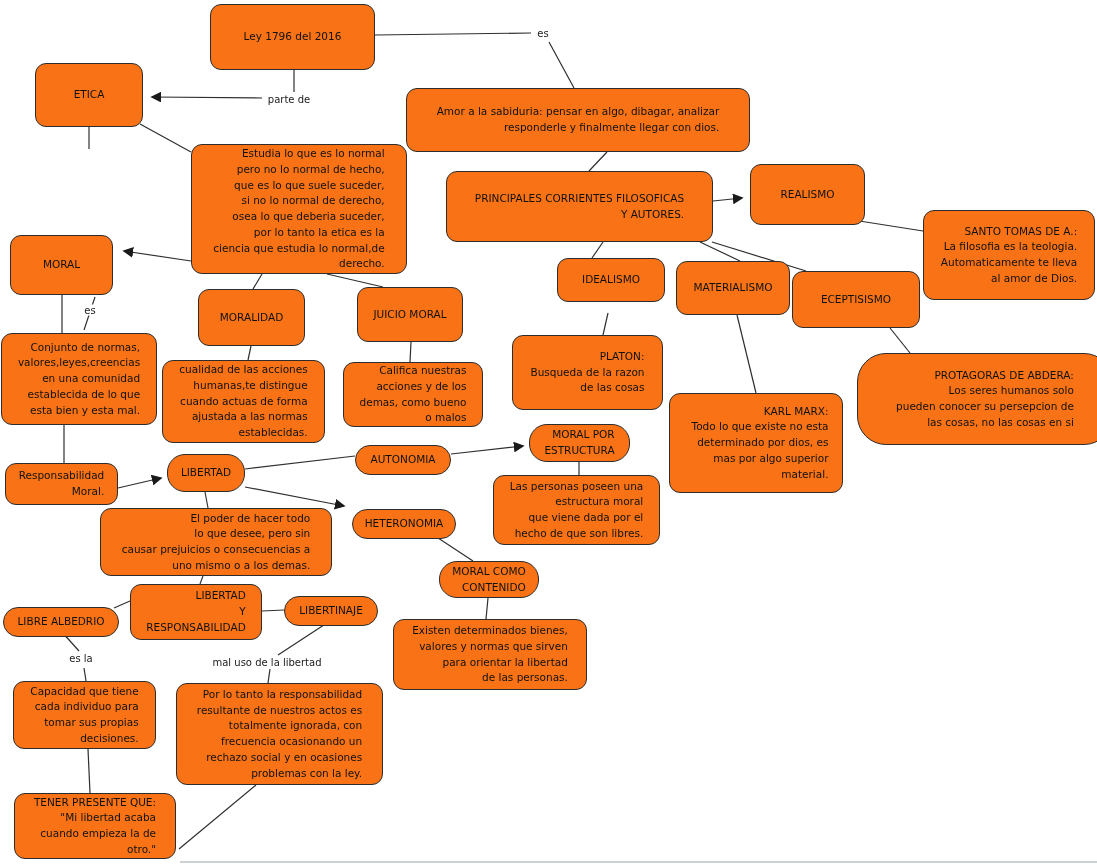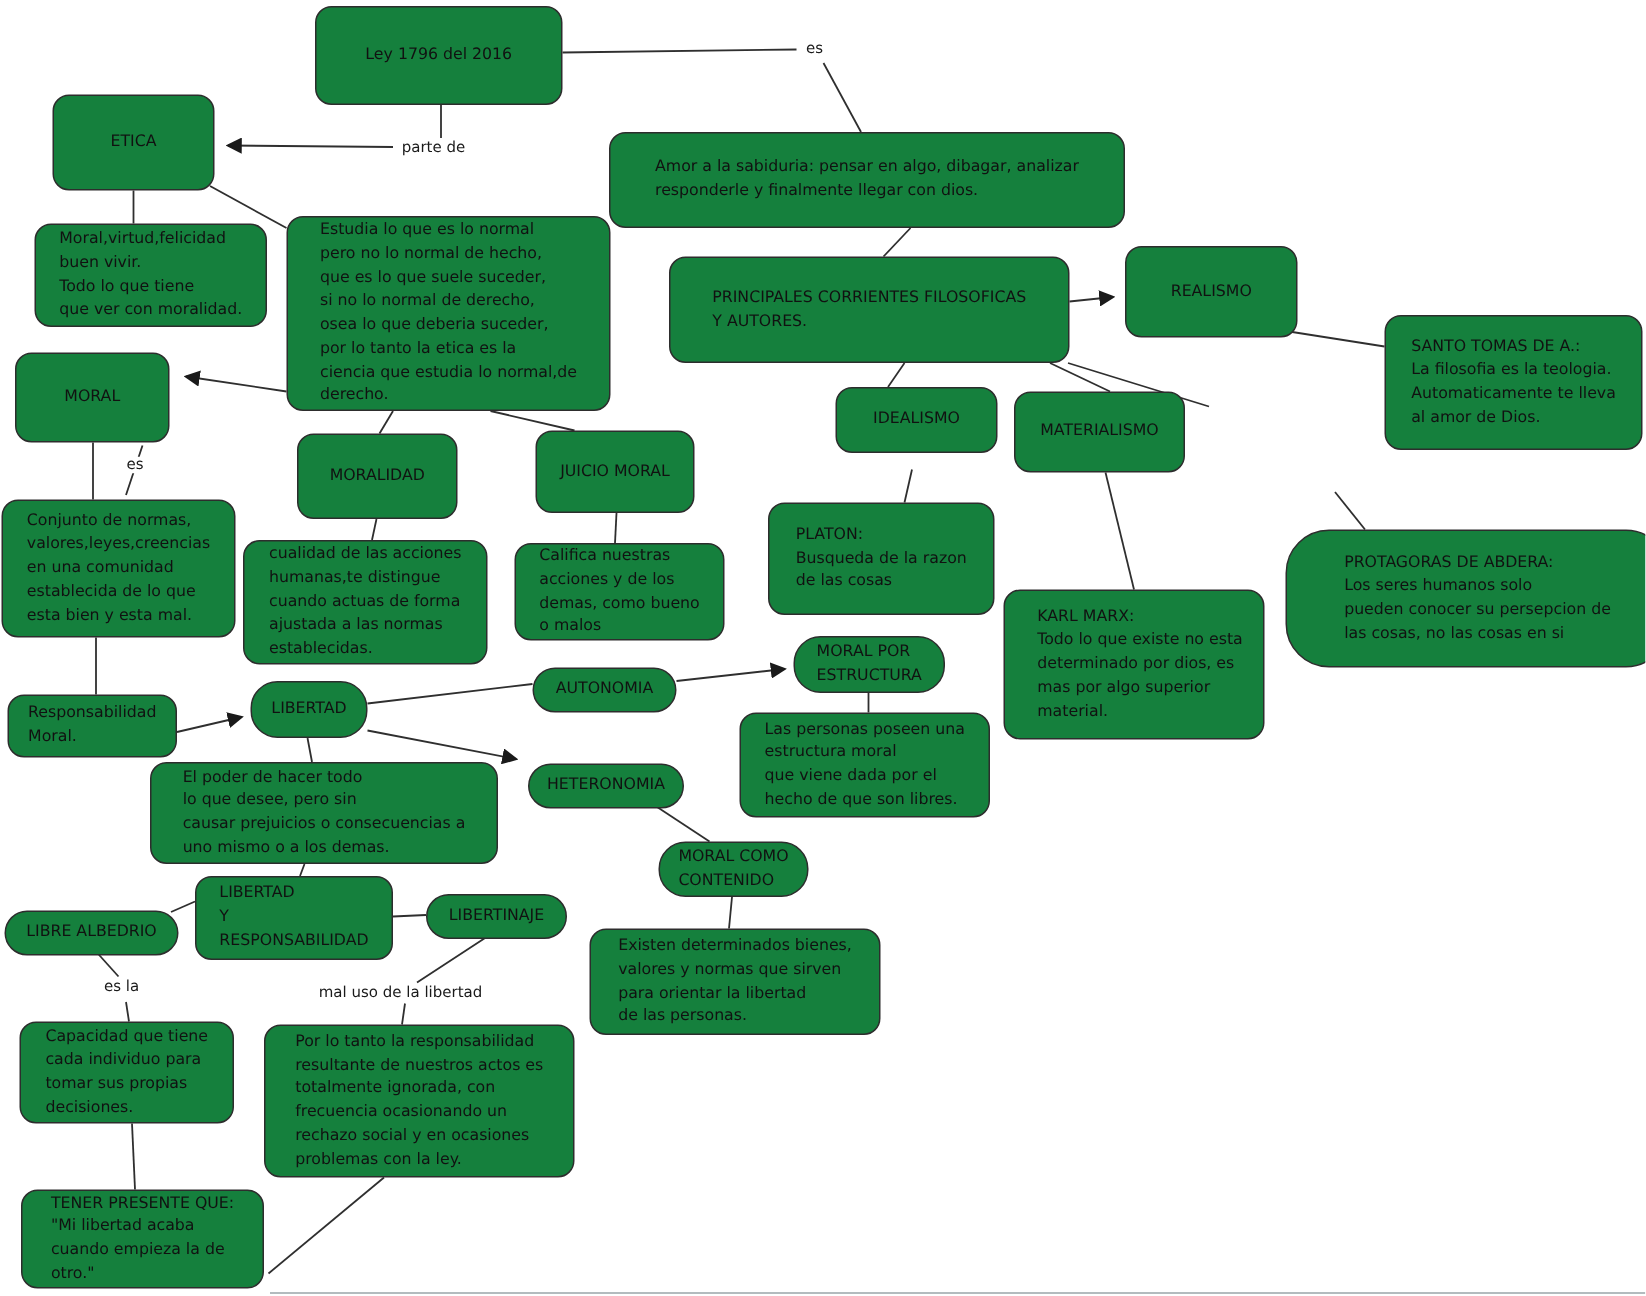--- a/index.html
+++ b/index.html
@@ -1,21 +1,21 @@
 <!DOCTYPE html>
 <html><head>
 <meta charset="utf-8">
 <style>
   html,body{margin:0;padding:0;background:#fff;}
   #canvas{position:relative;width:1097px;height:864px;background:#ffffff;overflow:hidden;
           font-family:"DejaVu Sans","Liberation Sans",sans-serif;}
   #wires{position:absolute;left:0;top:0;width:1097px;height:864px;}
-  .node{position:absolute;box-sizing:border-box;background:#15803d;border:1.4px solid #2d2d2d;
+  .node{position:absolute;box-sizing:border-box;background:#f97316;border:1.4px solid #2d2d2d;
         border-radius:11px;display:flex;align-items:center;justify-content:center;
-        text-align:left;white-space:pre-line;font-size:10.5px;line-height:1.5;
+        text-align:right;white-space:pre-line;font-size:10.5px;line-height:1.5;
         color:#111;padding:2px 4px;}
   .node.small{border-radius:18px;padding:14px 3px;}
   .edge-label{position:absolute;transform:translate(-50%,-50%);font-size:10px;color:#1a1a1a;
         background:#ffffff;padding:0 2px;white-space:nowrap;}
 </style>
 </head>
 <body>
 
 <div id="canvas">
 
@@ -67,41 +67,38 @@
       <line x1="88" y1="749" x2="90" y2="793"></line>
       <line x1="256" y1="785" x2="179" y2="849"></line>
       <line x1="180" y1="862" x2="1097" y2="862" stroke="#9aa4a8" stroke-width="1"></line>
     </g>
   </svg>
 
   <div class="node" style="left:210px;top:4px;width:165px;height:66px;">Ley 1796 del 2016</div>
   <div class="node" style="left:35px;top:63px;width:108px;height:64px;">ETICA</div>
   <div class="node" style="left:406px;top:88px;width:344px;height:64px;">Amor a la sabiduria: pensar en algo, dibagar, analizar
 responderle y finalmente llegar con dios.</div>
-  <div class="node" style="left:23px;top:149px;width:155px;height:69px;">Moral,virtud,felicidad
-buen vivir.
-Todo lo que tiene
-que ver con moralidad.</div>
   <div class="node" style="left:191px;top:144px;width:216px;height:130px;">Estudia lo que es lo normal
 pero no lo normal de hecho,
 que es lo que suele suceder,
 si no lo normal de derecho,
 osea lo que deberia suceder,
 por lo tanto la etica es la
 ciencia que estudia lo normal,de
 derecho.</div>
   <div class="node" style="left:750px;top:164px;width:115px;height:61px;">REALISMO</div>
   <div class="node" style="left:446px;top:171px;width:267px;height:71px;">PRINCIPALES CORRIENTES FILOSOFICAS
 Y AUTORES.</div>
   <div class="node" style="left:923px;top:210px;width:172px;height:90px;">SANTO TOMAS DE A.:
 La filosofia es la teologia.
 Automaticamente te lleva
 al amor de Dios.</div>
   <div class="node" style="left:557px;top:258px;width:108px;height:44px;">IDEALISMO</div>
   <div class="node" style="left:676px;top:261px;width:114px;height:54px;">MATERIALISMO</div>
+  <div class="node" style="left:792px;top:271px;width:128px;height:57px;">ECEPTISISMO</div>
   <div class="node" style="left:10px;top:235px;width:103px;height:60px;">MORAL</div>
   <div class="node" style="left:198px;top:289px;width:107px;height:57px;">MORALIDAD</div>
   <div class="node" style="left:357px;top:287px;width:106px;height:55px;">JUICIO MORAL</div>
   <div class="node" style="left:512px;top:335px;width:151px;height:75px;">PLATON:
 Busqueda de la razon
 de las cosas</div>
   <div class="node" style="left:669px;top:393px;width:174px;height:100px;padding-left:12px;">KARL MARX:
 Todo lo que existe no esta
 determinado por dios, es
 mas por algo superior

